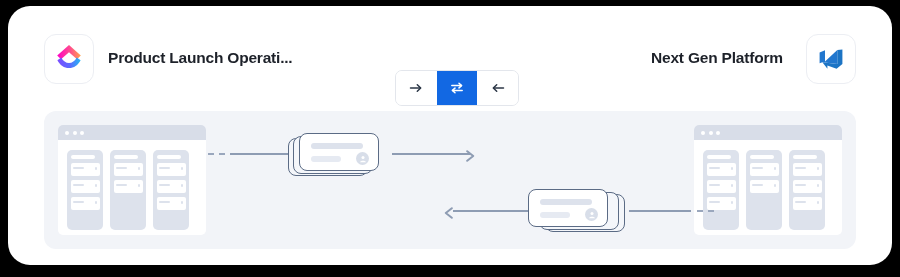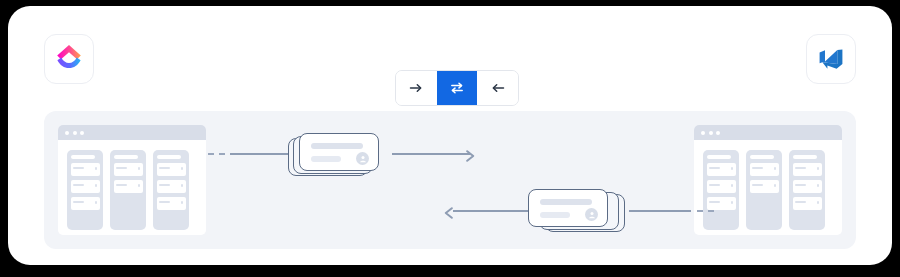--- a/index.html
+++ b/index.html
@@ -273,20 +273,21 @@
                 <stop offset="55%" stop-color="#5b6bff"></stop>
                 <stop offset="100%" stop-color="#24b7f2"></stop>
               </linearGradient>
             </defs>
             <path d="M3.2 13.4 L15 3.0 L26.8 13.4 L23.0 17.2 L15 10.3 L7.0 17.2 Z" fill="url(#cuTop)"></path>
             <path d="M3.4 18.2 L7.3 15.4 C9.1 19.0 11.9 20.9 15 20.9 C18.1 20.9 20.9 19.0 22.7 15.4 L26.6 18.2 C24.0 23.2 19.9 26.0 15 26.0 C10.1 26.0 6.0 23.2 3.4 18.2 Z" fill="url(#cuBot)"></path>
           </svg>
         </span>
       </div>
 
+      <div class="app-title left">Product Launch Operati...</div>
 
       <div class="dir-toggle">
         <div class="dir-btn">
           <span>
             <svg width="16" height="16" viewBox="0 0 16 16">
               <path d="M2.5 8 H12.4" stroke="#2b3646" stroke-width="1.5" fill="none" stroke-linecap="round"></path>
               <path d="M9.3 4.8 L12.7 8 L9.3 11.2" stroke="#2b3646" stroke-width="1.5" fill="none" stroke-linecap="round" stroke-linejoin="round"></path>
             </svg>
           </span>
         </div>
@@ -303,20 +304,21 @@
         <div class="dir-btn">
           <span>
             <svg width="16" height="16" viewBox="0 0 16 16">
               <path d="M13.5 8 H3.6" stroke="#2b3646" stroke-width="1.5" fill="none" stroke-linecap="round"></path>
               <path d="M6.7 4.8 L3.3 8 L6.7 11.2" stroke="#2b3646" stroke-width="1.5" fill="none" stroke-linecap="round" stroke-linejoin="round"></path>
             </svg>
           </span>
         </div>
       </div>
 
+      <div class="app-title right">Next Gen Platform</div>
 
       <div class="logo-tile right">
         <span>
           <svg width="28" height="28" viewBox="0 0 28 28">
             <path d="M25.4 6.6 V21.0 L19.6 25.8 L10.4 22.4 V25.8 L5.4 19.3 L20.3 21.1 V7.0 Z" fill="#1c74c4"></path>
             <path d="M20.3 7.0 V21.1 L5.4 19.3 L2.6 20.3 V9.4 L8.0 7.2 V18.6 L20.3 7.0 Z" fill="#2277ce"></path>
           </svg>
         </span>
       </div>
     </div>

